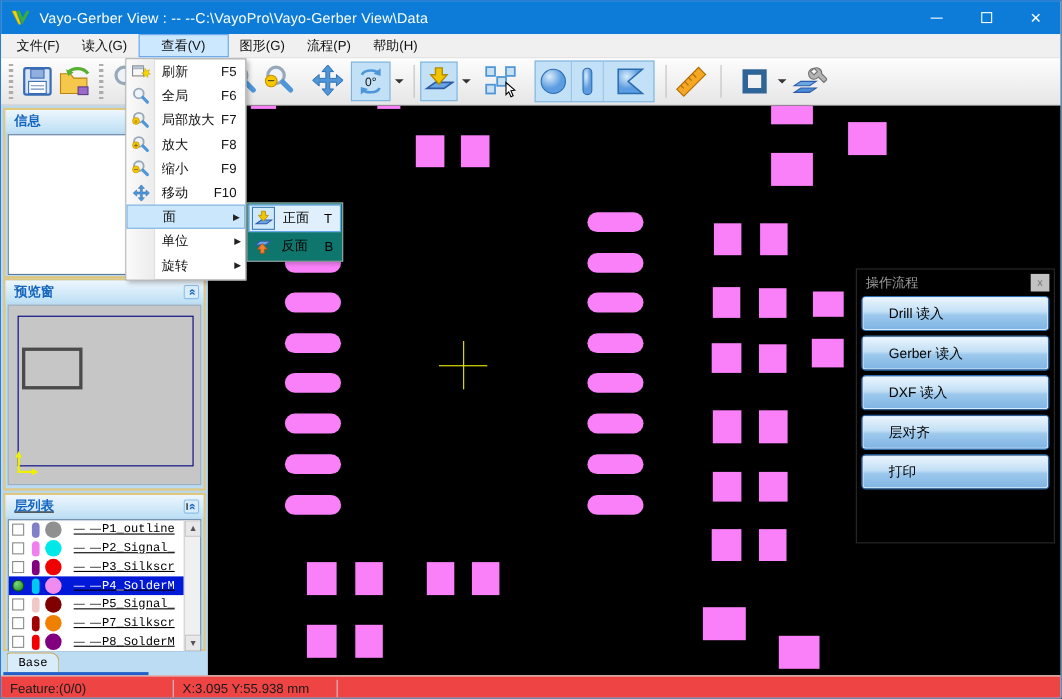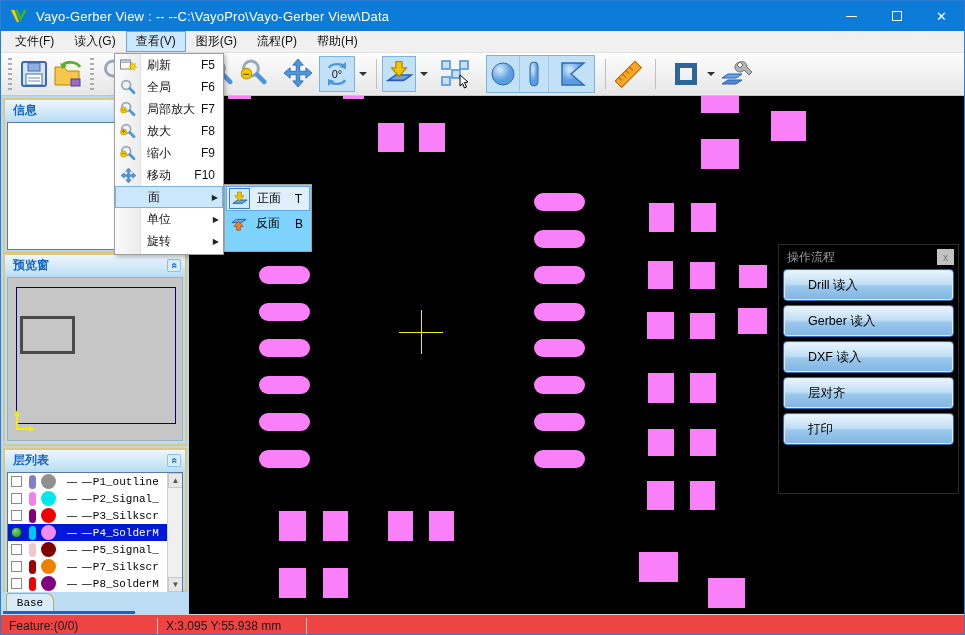--- a/index.html
+++ b/index.html
@@ -13,21 +13,21 @@
   .titlebar .title{font-size:13px;letter-spacing:.2px;}
   .winbtns{margin-left:auto;display:flex;height:100%;}
   .winbtn{width:45px;height:100%;display:flex;align-items:center;justify-content:center;color:#fff;}
   .ico-min{width:11px;height:0;border-top:1px solid #fff;}
   .ico-max{width:10px;height:10px;border:1px solid #fff;}
   .ico-close{font-size:13px;line-height:1;}
   
   .menubar{position:absolute;left:0;top:30px;width:100%;height:22px;background:#F0F0F0;
            display:flex;align-items:stretch;padding-left:4px;border-bottom:1px solid #E2E2E2;}
   .mb-item{padding:3px 10px;display:flex;align-items:center;color:#111;}
-  .mb-item.active{background:#CCE8FF;border:1px solid #66A7E8;padding:2px 9px;}
+  .mb-item.active{background:#CCE8FF;border:1px solid #66A7E8;padding:2px 20px;}
   
   .toolbar{position:absolute;left:0;top:52px;width:100%;height:43px;
            background:linear-gradient(180deg,#FDFDFD,#E6E6E6);border-bottom:1px solid #C6C6C6;
            display:flex;align-items:center;padding:0 2px;}
   .thandle{width:4px;height:32px;margin:0 5px;
            background:repeating-linear-gradient(180deg,#ADADAD 0 2px,transparent 2px 5px);}
   .tbtn{width:34px;height:36px;display:flex;align-items:center;justify-content:center;flex:0 0 auto;}
   .tbtn.hl{background:#C2E0F6;border:1px solid #7EB4DC;}
   .tsep{width:1px;height:30px;background:#C0C0C0;margin:0 5px;flex:0 0 auto;}
   .caret{width:0;height:0;border-left:4px solid transparent;border-right:4px solid transparent;
@@ -97,21 +97,21 @@
         border:1px solid #A0A0A0;box-shadow:2px 2px 4px rgba(0,0,0,.25);z-index:20;}
   .menu .gutter{position:absolute;left:0;top:0;bottom:0;width:26px;
                 background:linear-gradient(90deg,#FAFAFA,#ECECEC);border-right:1px solid #E0E0E0;}
   .mrow{position:relative;height:22px;display:flex;align-items:center;}
   .mrow.hl{background:#CBE7FB;border:1px solid #7DB2E0;}
   .mi-icon{width:26px;display:flex;align-items:center;justify-content:center;flex:0 0 auto;}
   .mi-label{margin-left:6px;color:#111;white-space:nowrap;}
   .mi-short{margin-left:auto;margin-right:8px;color:#111;}
   .mi-sub{margin-left:auto;margin-right:4px;font-size:8px;color:#222;}
   
-  .submenu{position:absolute;left:223px;top:183px;width:88px;height:68px;background:#7dd3fc;
+  .submenu{position:absolute;left:223px;top:183px;width:88px;height:54px;background:#0f766e;
            border:1px solid #A0A0A0;box-shadow:2px 2px 4px rgba(0,0,0,.25);z-index:21;padding:1px;}
   .smrow{position:relative;height:25px;display:flex;align-items:center;}
   .smrow.sel{background:#DFEFFB;border:1px solid #66A7E8;}
   .sm-ibox{width:21px;height:21px;margin-left:2px;display:flex;align-items:center;justify-content:center;flex:0 0 auto;}
   .smrow.sel .sm-ibox{background:#CFE8FB;border:1px solid #3C7FB8;}
   .sm-label{margin-left:7px;}
   .sm-short{margin-left:auto;margin-right:7px;}
 </style>
 </head>
 <body>
@@ -304,21 +304,21 @@
           <div class="pv-rect"></div>
           <svg class="pv-axis" width="24" height="24" viewBox="0 0 24 24">
             <line x1="5" y1="3" x2="5" y2="20" stroke="#F0F000" stroke-width="2"></line>
             <path d="M5 0 L2 6 L8 6 Z" fill="#F0F000"></path>
             <line x1="4" y1="19" x2="20" y2="19" stroke="#F0F000" stroke-width="2"></line>
             <path d="M23 19 L17 16 L17 22 Z" fill="#F0F000"></path>
           </svg>
         </div>
       </div>
 
-      <div class="panelgrp" style="top:352px;height:144px;">
+      <div class="panelgrp" style="top:352px;height:144px;text-decoration:underline;">
         <div class="phead">
           <span class="ptitle">层列表</span>
           <span class="chev">
               <span>«</span>
             </span>
         </div>
         <div class="layers-list" id="layer-list">
           <div class="lrow">
               <span class="lchk"></span>
     <span class="lpill" style="background:#8080C8"></span>

